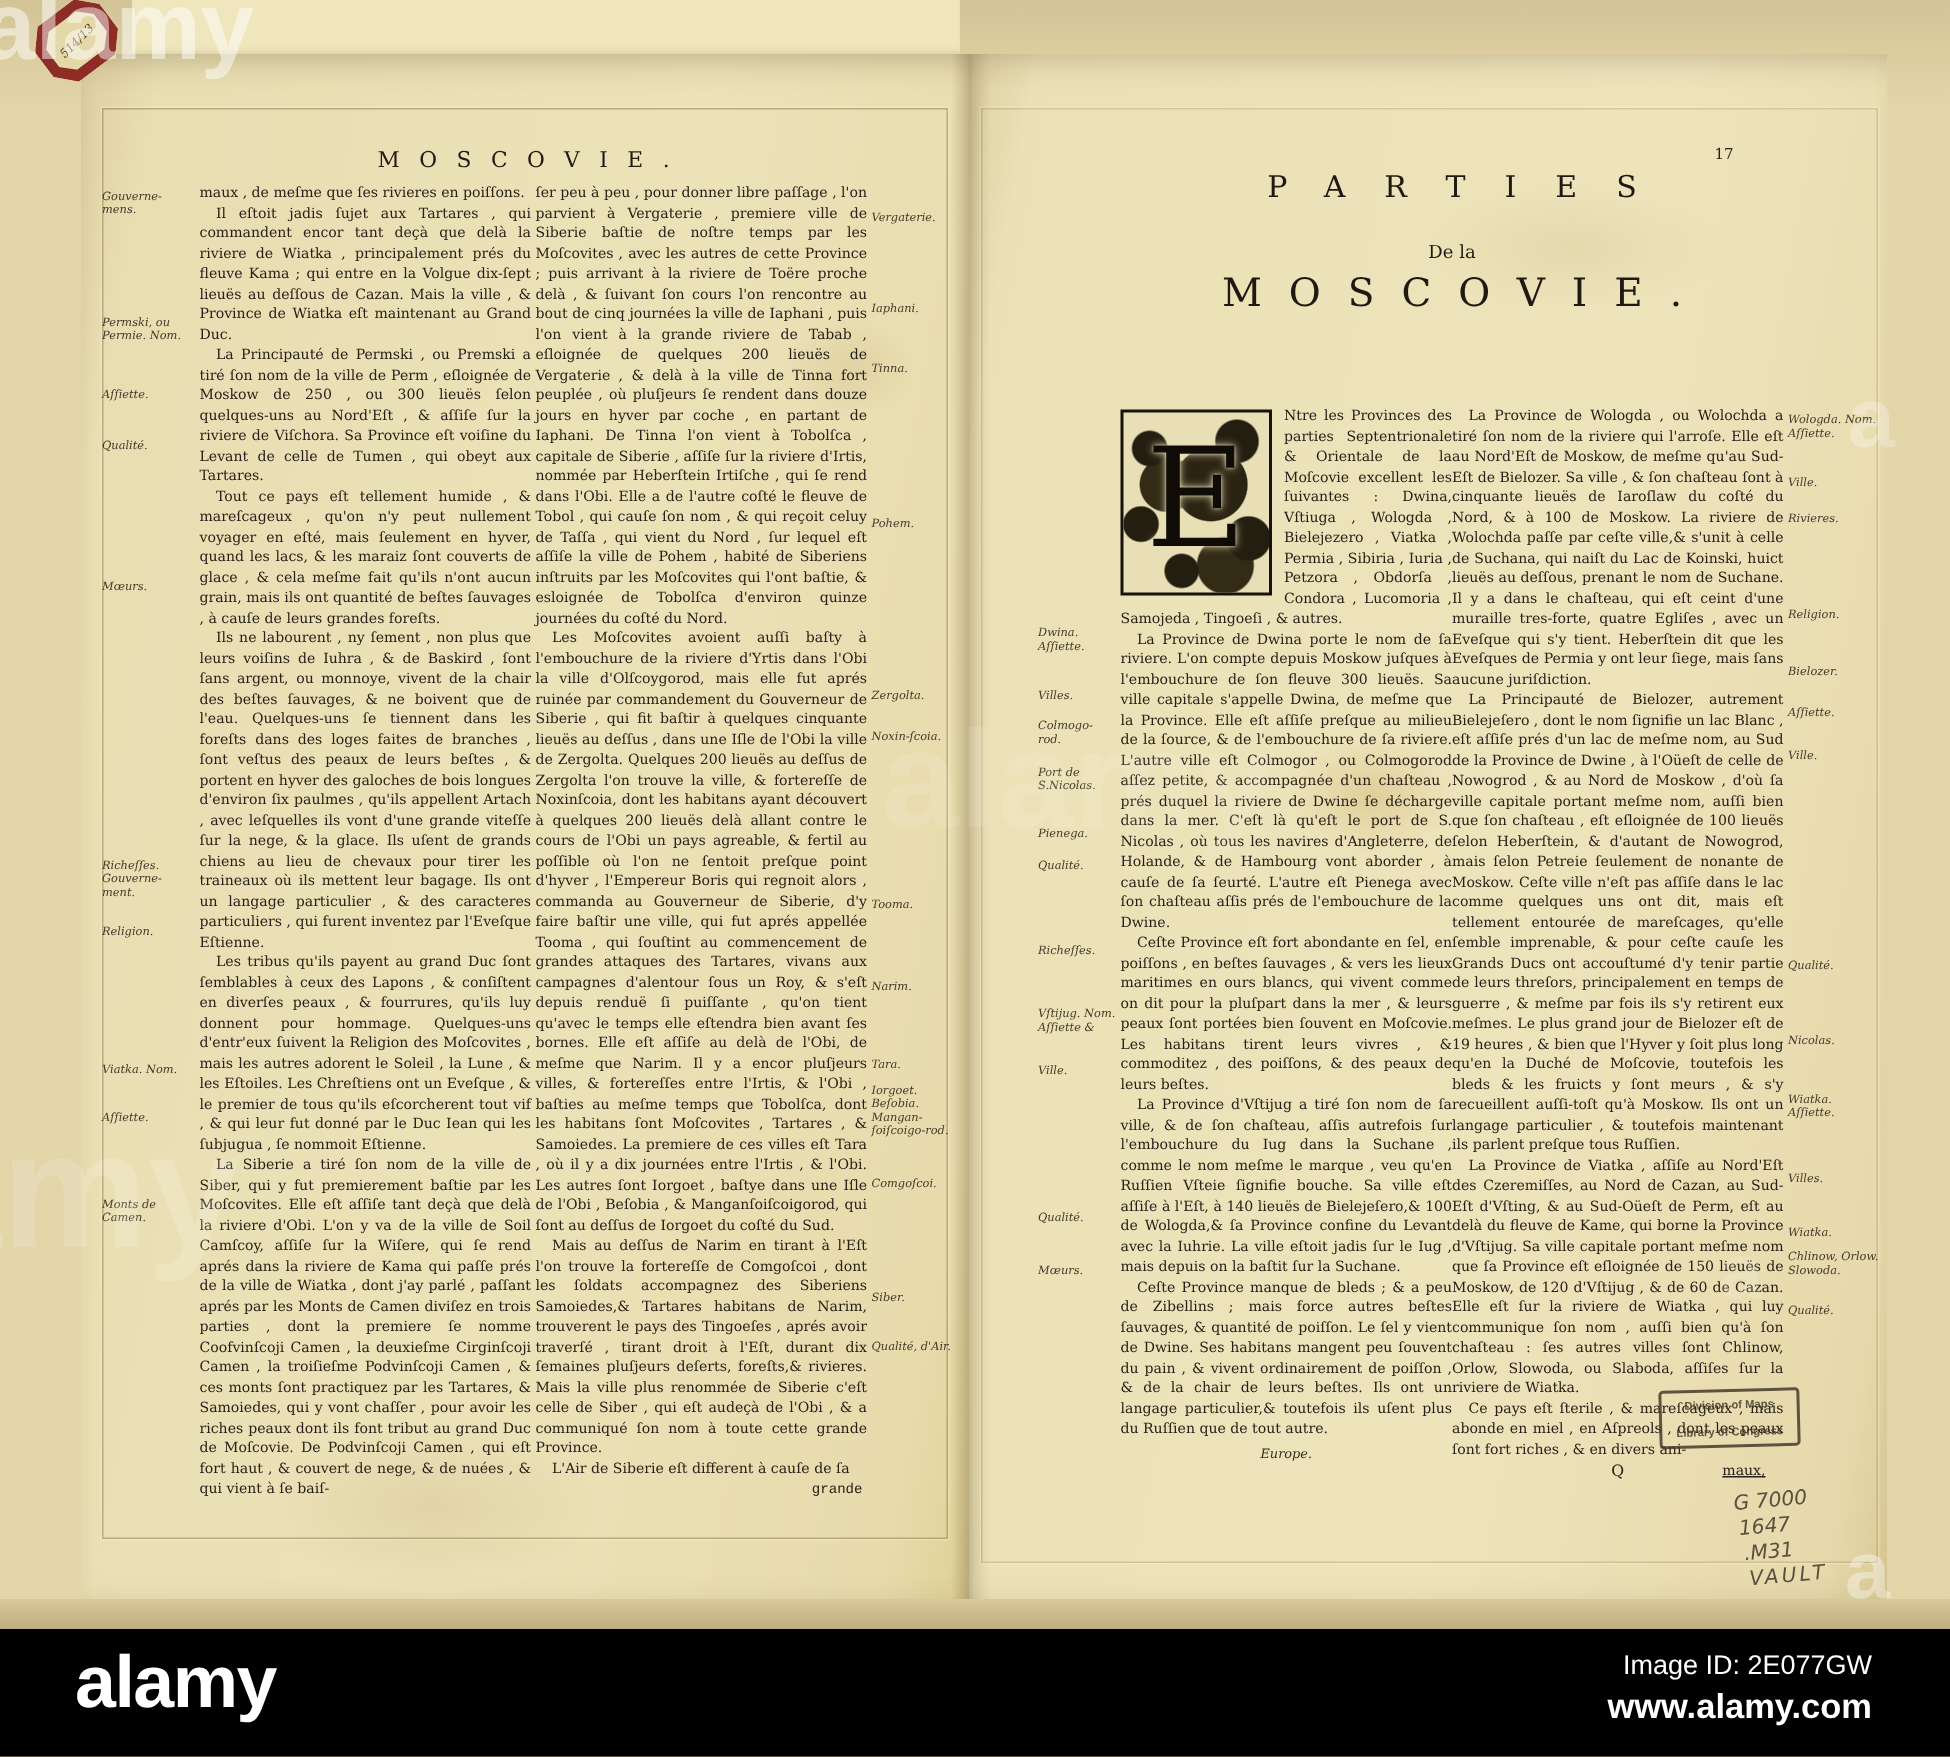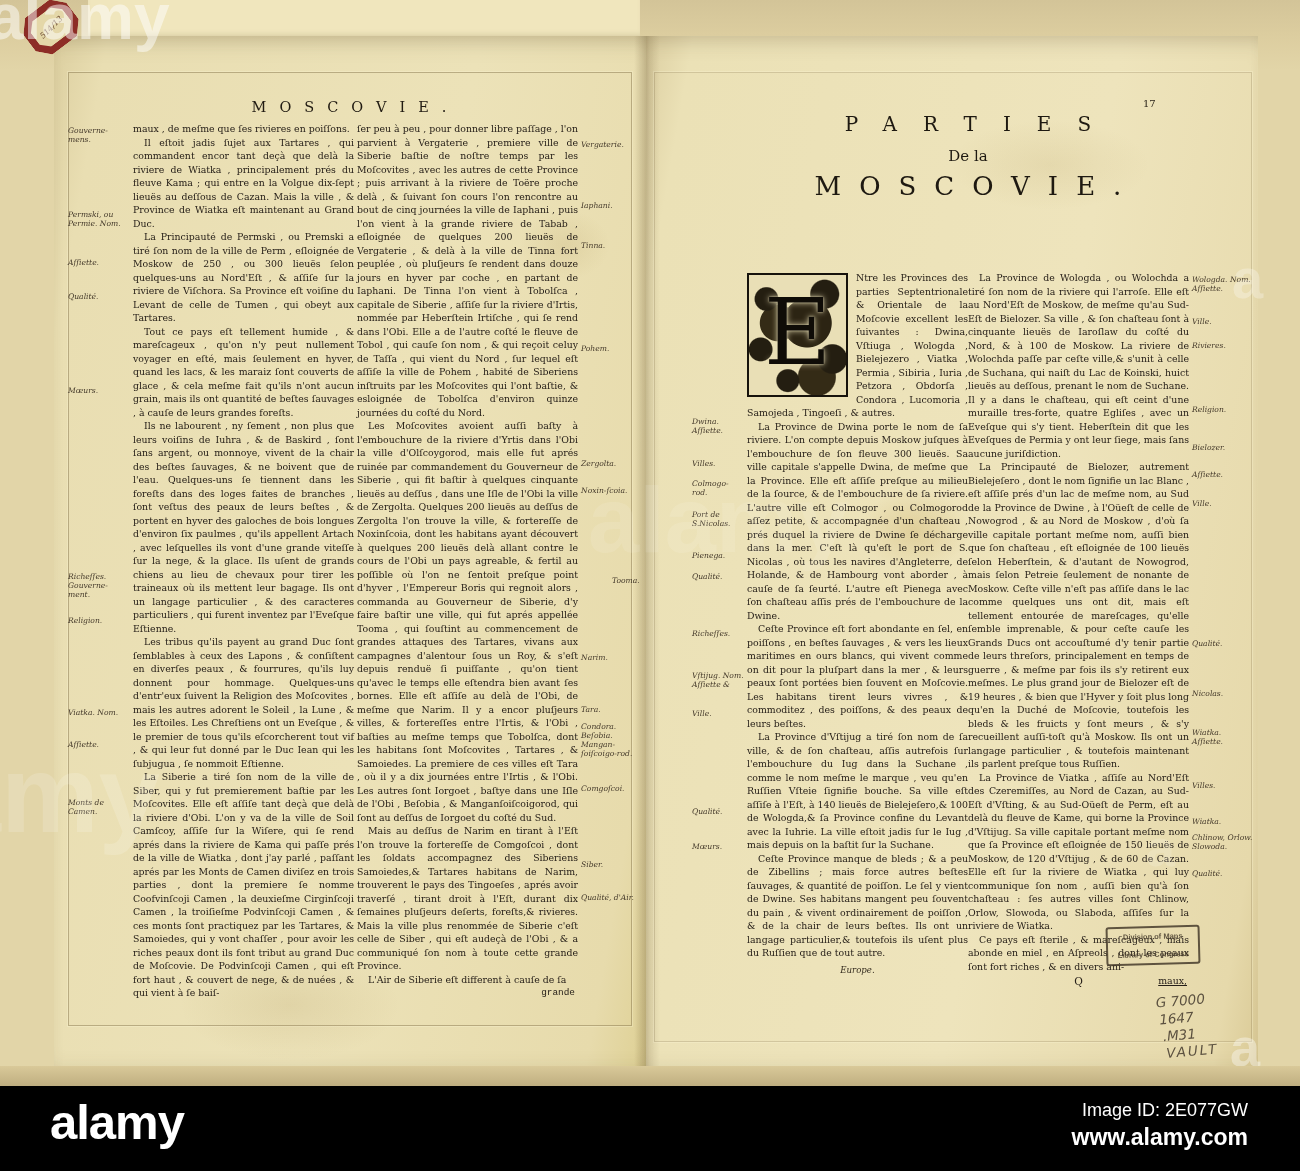--- a/index.html
+++ b/index.html
@@ -18,26 +18,26 @@
   
   .p{font-size:9.4px;line-height:13.5px;text-align:justify;color:#272019;margin:0;}
   .ind{text-indent:11px;}
   .colblock{position:absolute;}
   .running-title{position:absolute;text-align:center;letter-spacing:13px;font-size:14.5px;color:#211b12;}
   .mn{position:absolute;font-style:italic;font-size:7.6px;line-height:9px;color:#44392a;}
   .catchword{text-align:right;font-size:9.4px;line-height:13.5px;color:#272019;padding-right:3px;font-family:Liberation Mono, monospace;}
   .sig-word{text-align:center;font-style:italic;font-size:8.6px;color:#352c1f;margin-top:5px;}
   .sig-row{position:relative;height:15px;margin-top:2px;font-size:10.5px;color:#272019;}
   .sig-row .q{position:absolute;left:0;right:0;text-align:center;}
-  .sig-row .cw{position:absolute;right:2px;font-size:9.4px;text-decoration:underline;}
+  .sig-row .cw{position:absolute;right:12px;font-size:9.4px;text-decoration:underline;}
   
   .rp-header{position:absolute;left:747px;top:112px;width:442px;text-align:center;color:#1e1911;}
   .rp-h1{font-size:20px;letter-spacing:26px;text-indent:26px;}
   .rp-h2{font-size:13px;letter-spacing:7px;text-indent:7px;margin-top:12px;}
-  .rp-h3{font-size:15px;margin-top:11px;}
+  .rp-h3{font-size:12px;margin-top:25px;}
   .rp-h4{font-size:26px;letter-spacing:18px;text-indent:18px;margin-top:6px;}
   .pagenum{position:absolute;left:1143px;top:98px;font-size:10px;color:#2a2318;}
   
   .dropcap{float:left;width:97px;height:120px;margin:2px 8px 2px 0;border:2px solid #17130c;background:
     radial-gradient(circle at 18% 20%,#241e11 9%,transparent 10%),
     radial-gradient(circle at 78% 16%,#241e11 11%,transparent 12%),
     radial-gradient(circle at 12% 62%,#241e11 10%,transparent 11%),
     radial-gradient(circle at 86% 70%,#241e11 12%,transparent 13%),
     radial-gradient(circle at 40% 88%,#241e11 9%,transparent 10%),
     radial-gradient(circle at 60% 40%,#2c2413 26%,transparent 27%),
@@ -126,24 +126,24 @@
   <div class="mn" style="left:68px;top:708px;width:58px;">Viatka. Nom.</div>
   <div class="mn" style="left:68px;top:740px;width:58px;">Aſſiette.</div>
   <div class="mn" style="left:68px;top:798px;width:58px;">Monts de Camen.</div>
 
   <div class="mn" style="left:581px;top:140px;width:60px;">Vergaterie.</div>
   <div class="mn" style="left:581px;top:201px;width:60px;">Iaphani.</div>
   <div class="mn" style="left:581px;top:241px;width:60px;">Tinna.</div>
   <div class="mn" style="left:581px;top:344px;width:60px;">Pohem.</div>
   <div class="mn" style="left:581px;top:459px;width:60px;">Zergolta.</div>
   <div class="mn" style="left:581px;top:486px;width:60px;">Noxin-ſcoia.</div>
-  <div class="mn" style="left:581px;top:576px;width:60px;margin-left:31px;">Tooma.</div>
+  <div class="mn" style="left:581px;top:598px;width:60px;">Tooma.</div>
   <div class="mn" style="left:581px;top:653px;width:60px;">Narim.</div>
   <div class="mn" style="left:581px;top:705px;width:60px;">Tara.</div>
-  <div class="mn" style="left:581px;top:722px;width:60px;">Condora. Beſobia. Mangan-ſoiſcoigo-rod.</div>
+  <div class="mn" style="left:581px;top:722px;width:60px;">Iorgoet. Beſobia. Mangan-ſoiſcoigo-rod.</div>
   <div class="mn" style="left:581px;top:784px;width:60px;">Comgoſcoi.</div>
   <div class="mn" style="left:581px;top:860px;width:60px;">Siber.</div>
   <div class="mn" style="left:581px;top:893px;width:60px;">Qualité, d'Air.</div>
 
   <div class="pagenum">17</div>
 
   <div class="rp-header">
     <div class="rp-h1">PARTIES</div>
     <div class="rp-h3">De la</div>
     <div class="rp-h4">MOSCOVIE.</div>

